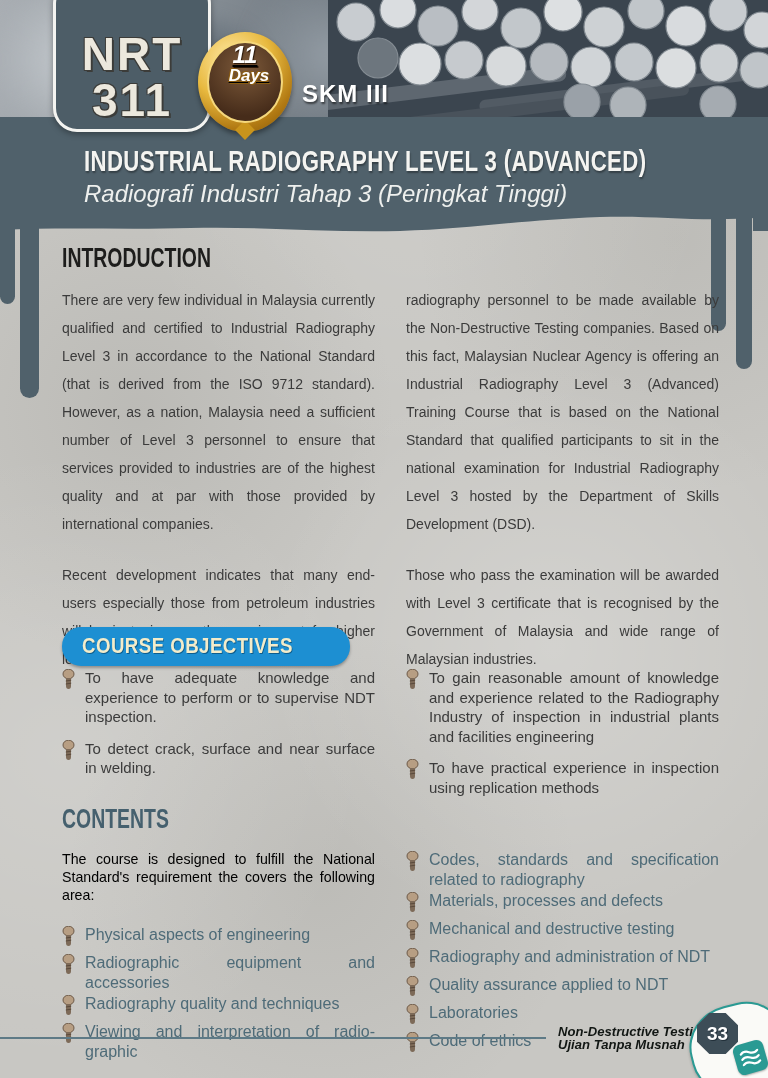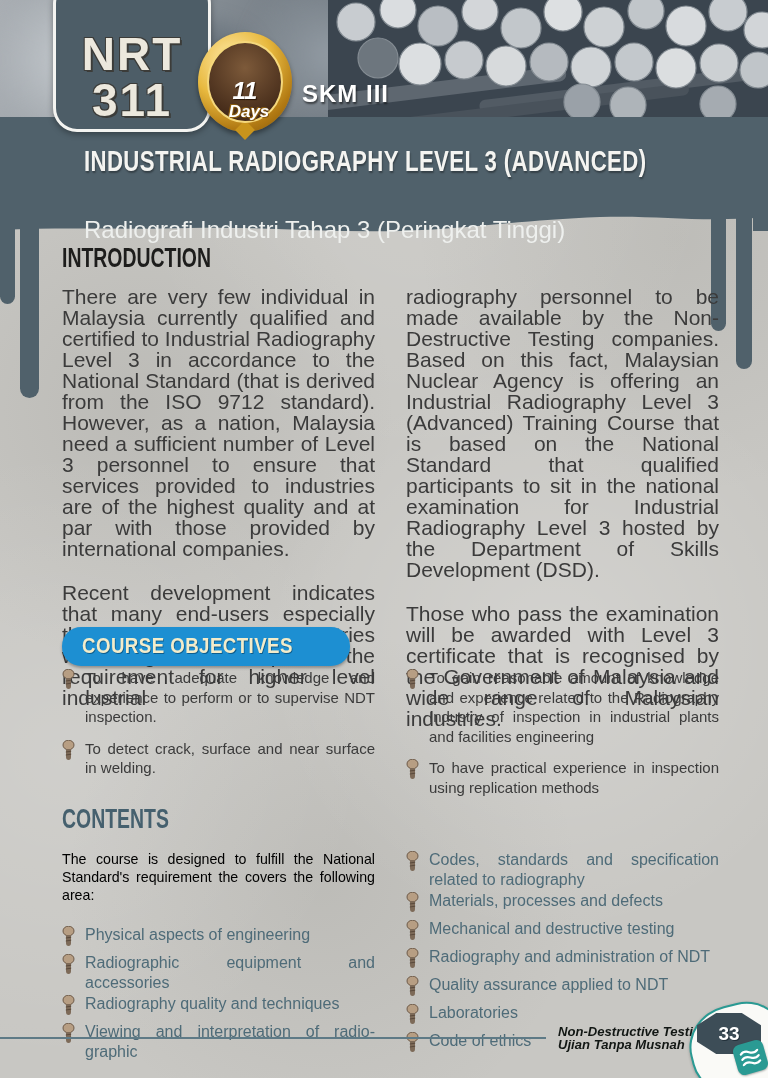--- a/index.html
+++ b/index.html
@@ -61,52 +61,51 @@
     box-shadow:0 3px 5px rgba(0,0,0,.4);
   }
   .medal::after{
     content:'';position:absolute;bottom:-5px;left:50%;width:14px;height:14px;background:#c9941c;
     transform:translateX(-50%) rotate(45deg);z-index:-1;
   }
   .medal-inner{
     position:absolute;inset:9px;border-radius:50%;
     background:radial-gradient(circle at 50% 32%,#7d5a3a,#462c1a 75%);
     border:2px solid #f5d87c;
-    display:flex;flex-direction:column;align-items:center;justify-content:flex-end;
+    display:flex;flex-direction:column;align-items:center;justify-content:flex-start;text-decoration:underline;
   }
   .medal-days-num{color:#fff;font-weight:bold;font-style:italic;font-size:24px;line-height:24px;text-shadow:1px 1px 1px #2a1708;}
   .medal-days-word{color:#fff;font-weight:bold;font-style:italic;font-size:17px;line-height:18px;text-shadow:1px 1px 0 #8a5c10,-1px -1px 0 #8a5c10;padding-left:8px;}
 
   .skm{position:absolute;left:302px;top:80px;z-index:3;color:#fff;font-weight:bold;
        font-size:24px;letter-spacing:1px;text-shadow:1px 2px 2px rgba(0,0,0,.55);}
 
   
   .course-title{
     position:absolute;left:84px;top:144px;z-index:3;color:#f4f4f1;font-weight:bold;font-size:30px;
     white-space:nowrap;transform:scaleX(.74);transform-origin:left;letter-spacing:.5px;
     text-shadow:1px 2px 2px rgba(0,0,0,.35);
   }
   .course-subtitle{
-    position:absolute;left:84px;top:180px;z-index:3;color:#eef0ee;font-size:24px;
+    position:absolute;left:84px;top:180px;z-index:3;color:#eef0ee;font-style:italic;font-size:24px;
     white-space:nowrap;
-    margin-top:36px;
   }
 
   
   .h-dark,.h-teal{
     position:absolute;z-index:4;font-weight:bold;font-size:27px;letter-spacing:0;
     transform:scaleX(.72);transform-origin:left;white-space:nowrap;
   }
   .h-dark{color:#1d1d1c;}
   .h-teal{color:#45606e;}
 
   
   .cols{position:absolute;left:62px;width:657px;display:flex;gap:31px;z-index:4;}
   .col{width:313px;}
-  .body-par{margin:0 0 23px 0;font-size:21px;line-height:21px;color:#3b3b3b;text-align:justify;}
+  .body-par{margin:0 0 23px 0;font-size:14px;line-height:28px;color:#3b3b3b;text-align:justify;}
 
   
   .pill{
     position:absolute;left:62px;top:627px;z-index:4;background:#1d8fd2;border-radius:19px;
     padding:6px 20px 7px 20px;box-shadow:0 2px 3px rgba(0,0,0,.3);
   }
   .pill-text{
     display:inline-block;color:#f3ecca;font-weight:bold;font-size:22px;letter-spacing:.5px;
     transform:scaleX(.85);transform-origin:left;white-space:nowrap;
     text-shadow:1px 1px 0 #0e5d8d;
@@ -126,21 +125,21 @@
   .footer-label{
     position:absolute;left:558px;top:1026px;z-index:4;color:#121714;font-weight:bold;font-style:italic;
     font-size:13.5px;line-height:12.5px;transform:scaleX(.97);transform-origin:left;white-space:nowrap;
   }
   .page-blob{
     position:absolute;left:690px;top:1004px;width:92px;height:84px;z-index:4;
     background:#fafaf7;border:2px solid #2a9a93;border-radius:46% 40% 52% 44%;
     transform:rotate(-14deg);box-shadow:0 1px 3px rgba(0,0,0,.3);
   }
   .page-num{
-    position:absolute;left:697px;top:1013px;width:64px;height:41px;z-index:5;background:#3d4d57;
+    position:absolute;left:697px;top:1013px;width:41px;height:41px;z-index:5;background:#3d4d57;
     color:#fff;font-weight:bold;font-size:19px;display:flex;align-items:center;justify-content:center;
     clip-path:polygon(30% 0,70% 0,100% 30%,100% 70%,70% 100%,30% 100%,0 70%,0 30%);
     text-shadow:1px 1px 0 #22303a;
   }
   .logo-chip{
     position:absolute;left:735px;top:1042px;width:31px;height:31px;z-index:5;background:#2a9a93;
     border-radius:7px;transform:rotate(-16deg);display:flex;align-items:center;justify-content:center;
     box-shadow:0 1px 2px rgba(0,0,0,.3);
   }
 </style>

